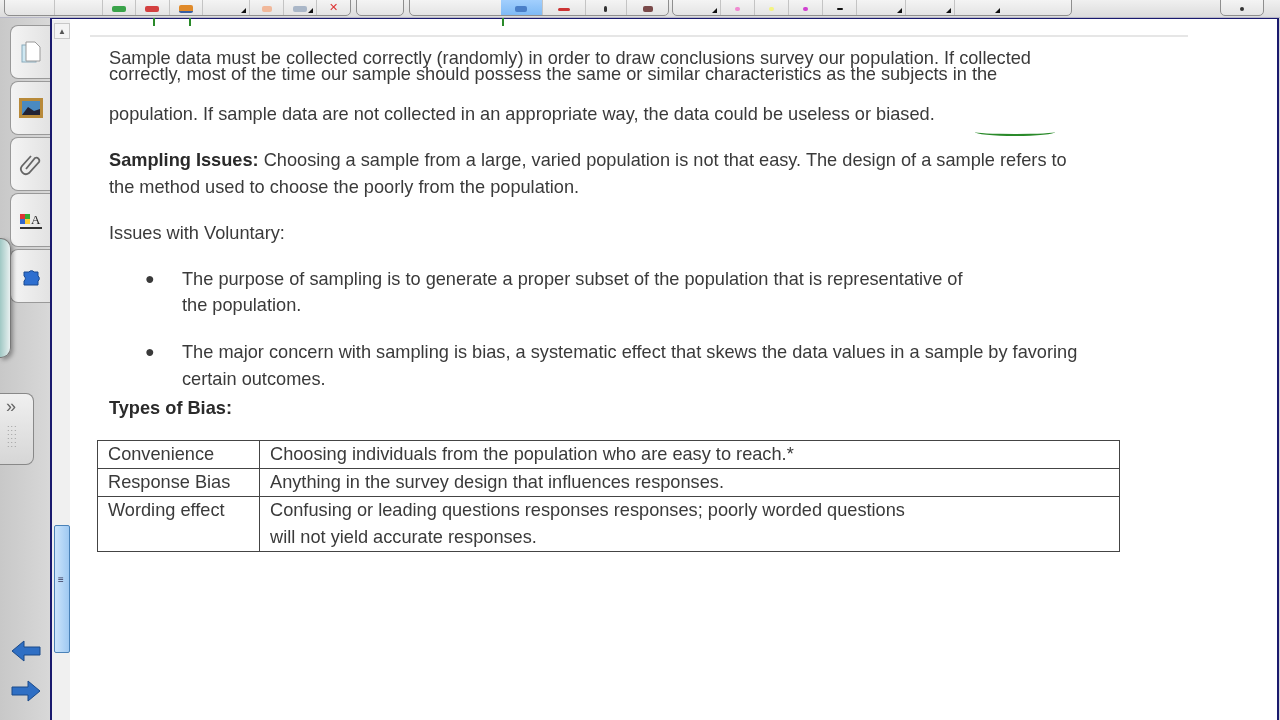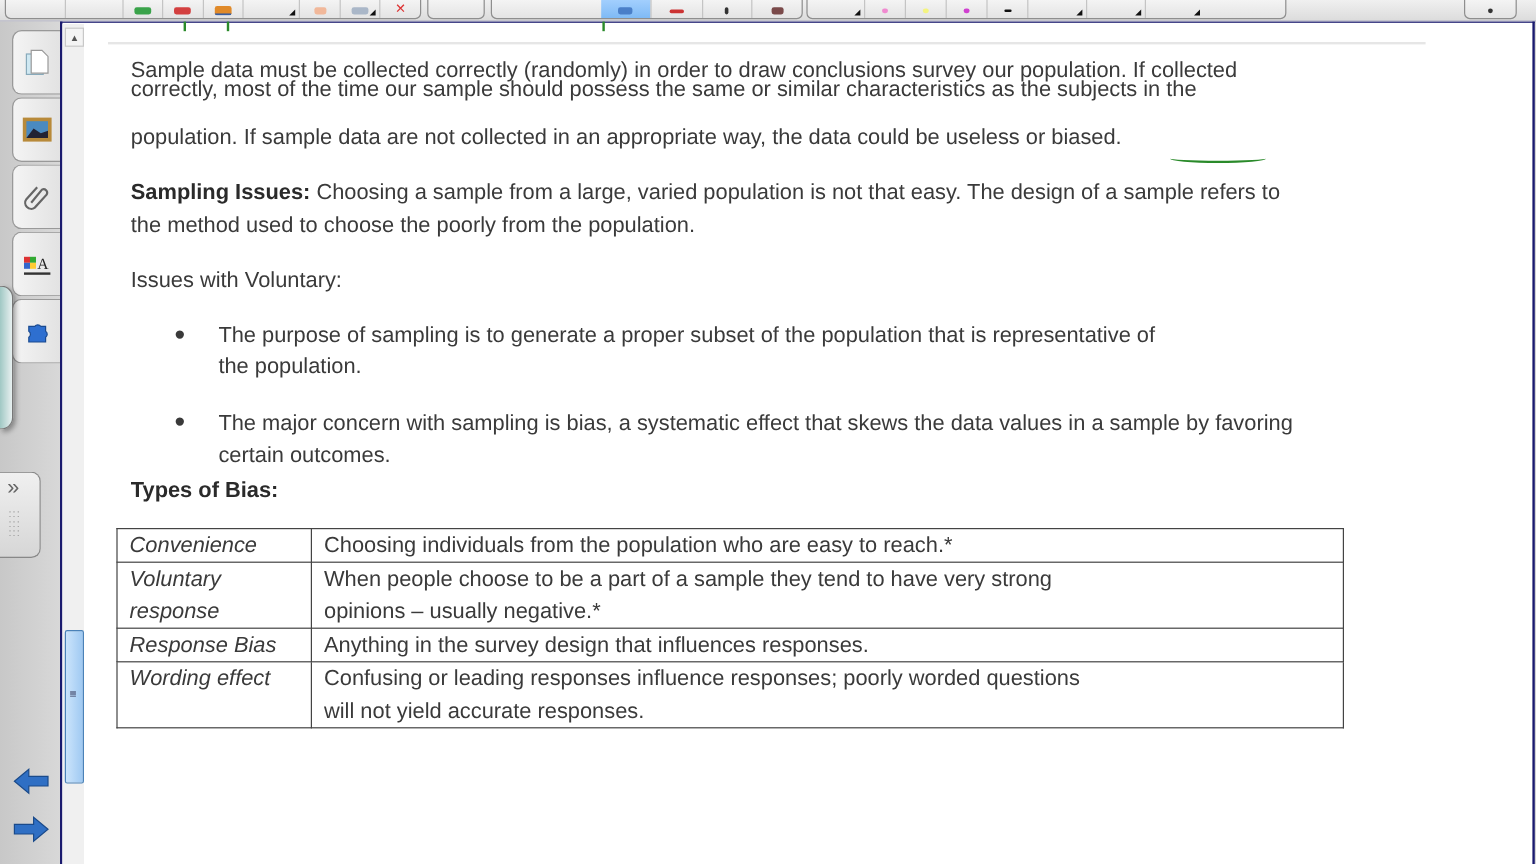--- a/index.html
+++ b/index.html
@@ -91,21 +91,21 @@
   .ink-mark { position:absolute; width:2px; height:8px; background:#2a8a2a; top:18px; }
 
   
   .bias-table {
     position:absolute; left:97px; top:440px; width:1023px;
     border-collapse:collapse; font-size:18.2px; color:#3a3a3a;
   }
   .bias-table td {
     border:1.5px solid #444; padding:0 10px; vertical-align:top; line-height:27px;
   }
-  .bias-table td.term { width:141px;font-style:italic; }
+  .bias-table td.term { width:141px; }
   .squiggle { text-decoration:underline wavy #d33; text-underline-offset:3px; text-decoration-thickness:1px; }
   .italicish { font-style:italic; }
 </style>
 </head>
 <body>
 
 <div class="toolbar">
   <div class="tb-group" style="left:4px;width:345px;">
     <div class="tb-btn" style="width:50px"></div>
     <div class="tb-btn" style="width:47px"></div>
@@ -265,34 +265,24 @@
 </div>
 <div class="ink-underline"></div>
 
 <table class="bias-table">
   <tbody>
       <tr>
     <td class="term">Convenience</td>
     <td>Choosing individuals from the population who are easy to reach.*</td>
   </tr>
   <tr>
-    <td class="term">
-          <div>Voluntary</div>
-          <div>response</div>
-        </td>
-    <td>
-          <div>When people choose to be a part of a sample they tend to have very strong</div>
-          <div>opinions – usually negative.*</div>
-        </td>
-  </tr>
-  <tr>
     <td class="term">Response Bias</td>
     <td>Anything in the survey design that influences responses.</td>
   </tr>
   <tr>
     <td class="term">Wording effect</td>
     <td>
-          <div>Confusing or leading responses influence responses; poorly worded questions</div>
+          <div>Confusing or leading questions responses responses; poorly worded questions</div>
           <div>will not yield accurate responses.</div>
         </td>
   </tr>
 </tbody>
   </table>
 
 </body></html>

